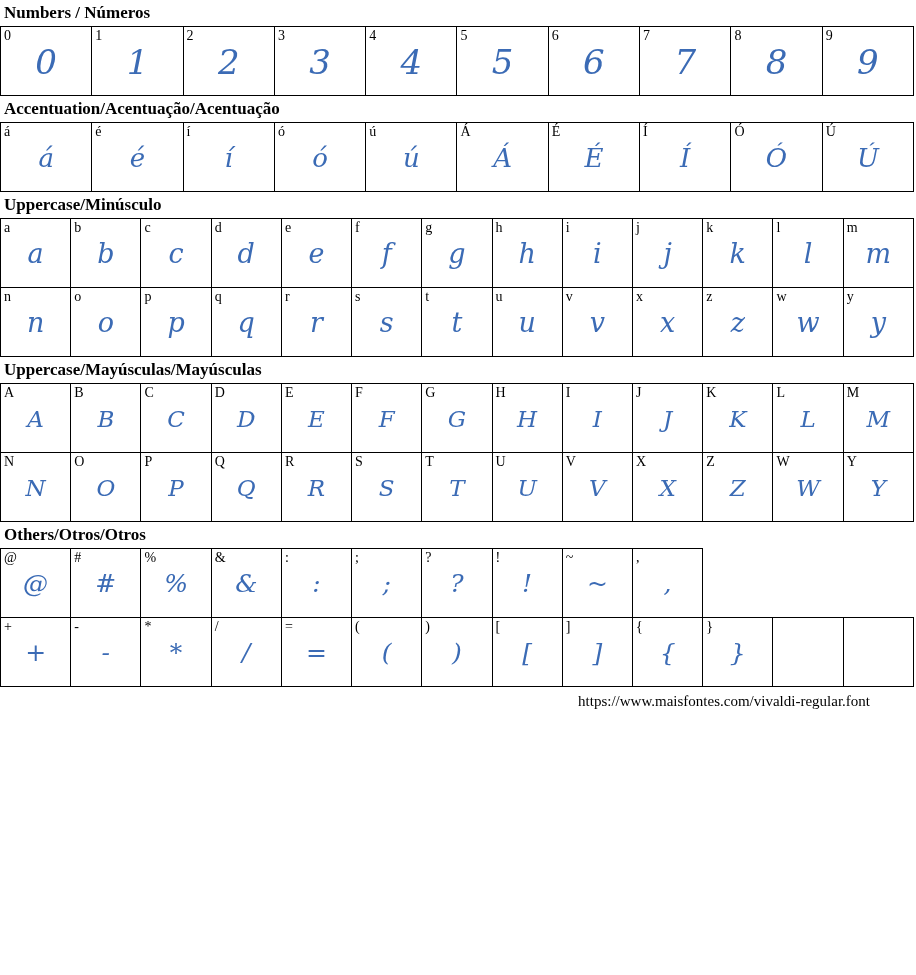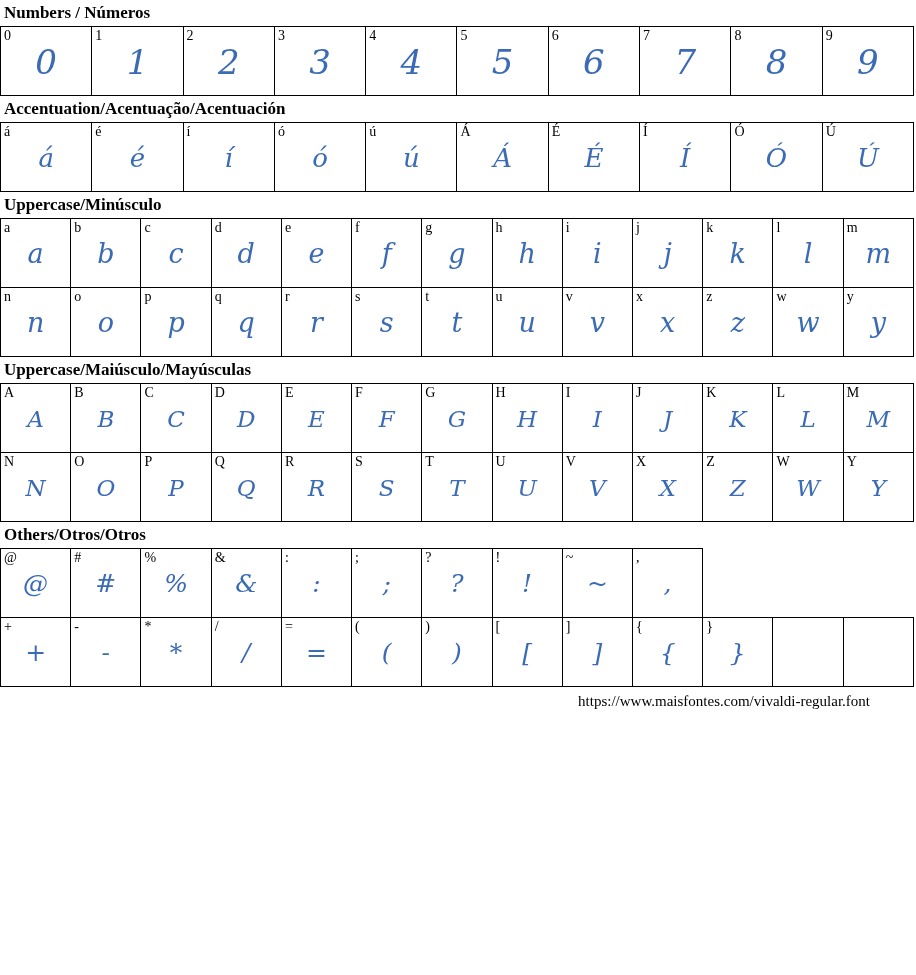--- a/index.html
+++ b/index.html
@@ -122,21 +122,21 @@
             <span class="glyph g-num">8</span>
           </td>
       <td>
             <span class="lbl">9</span>
             <span class="glyph g-num">9</span>
           </td>
     </tr>
   </tbody>
     </table>
 
-  <div class="section-title">Accentuation/Acentuação/Acentuación</div>
+  <div class="section-title">Accentuation/Acentuação/Acentuação</div>
   <table class="glyphs">
     <tbody>
         <tr>
       <td>
             <span class="lbl">á</span>
             <span class="glyph g-acc">á</span>
           </td>
       <td>
             <span class="lbl">é</span>
             <span class="glyph g-acc">é</span>
@@ -284,21 +284,21 @@
             <span class="glyph g-low">w</span>
           </td>
       <td>
             <span class="lbl">y</span>
             <span class="glyph g-low">y</span>
           </td>
     </tr>
   </tbody>
     </table>
 
-  <div class="section-title">Uppercase/Maiúsculo/Mayúsculas</div>
+  <div class="section-title">Uppercase/Mayúsculas/Mayúsculas</div>
   <table class="glyphs">
     <tbody>
         <tr>
       <td>
             <span class="lbl">A</span>
             <span class="glyph g-upp">A</span>
           </td>
       <td>
             <span class="lbl">B</span>
             <span class="glyph g-upp">B</span>

